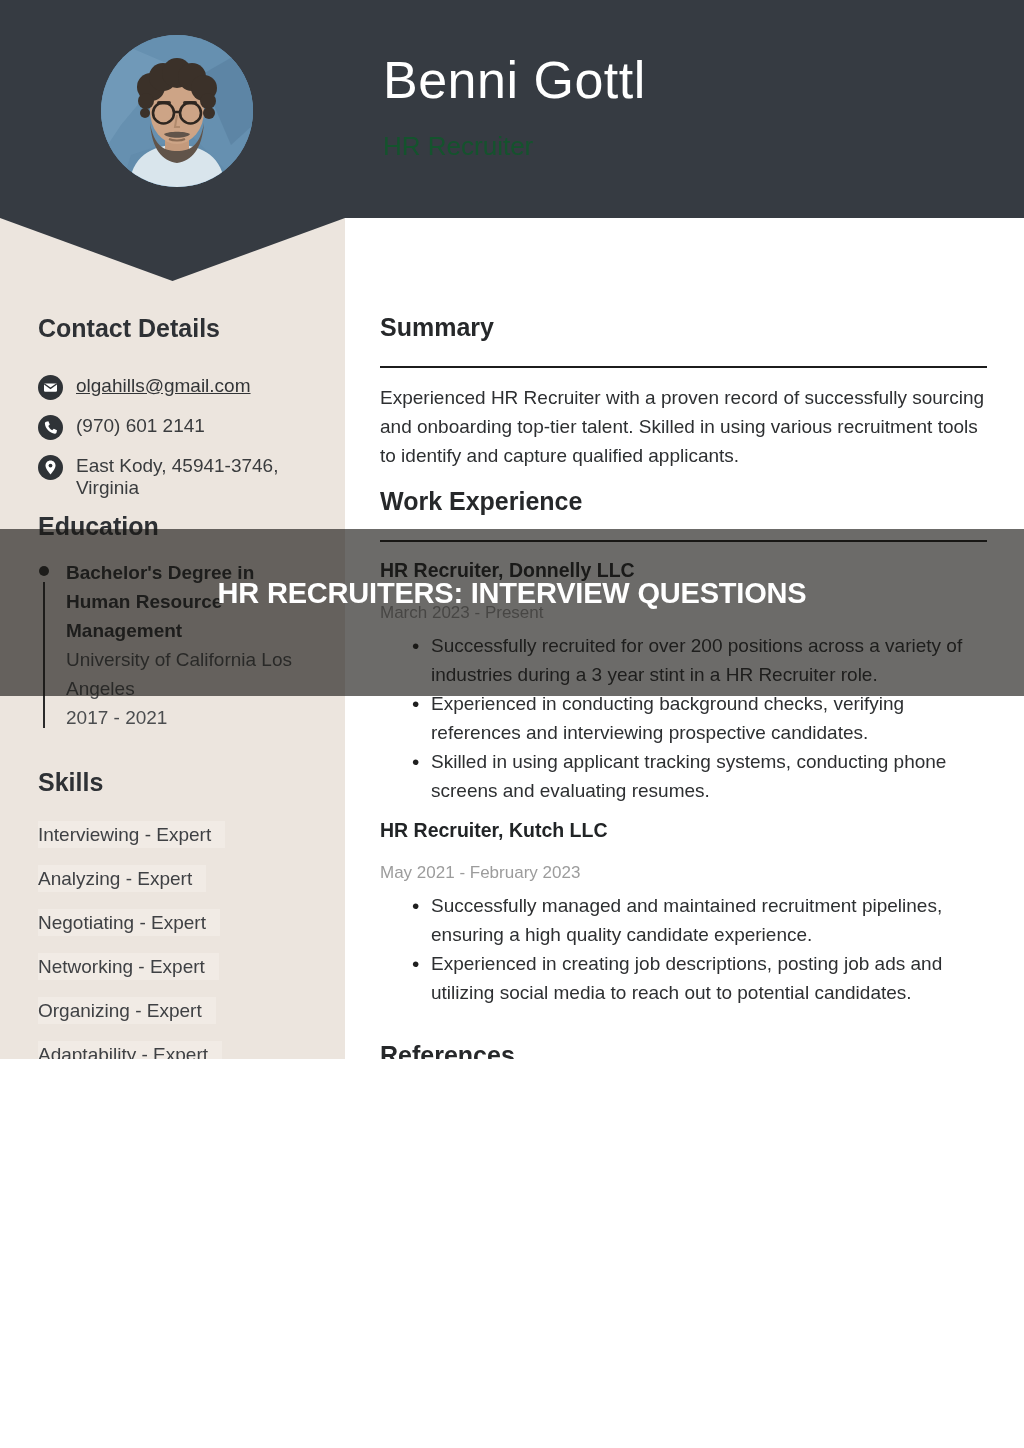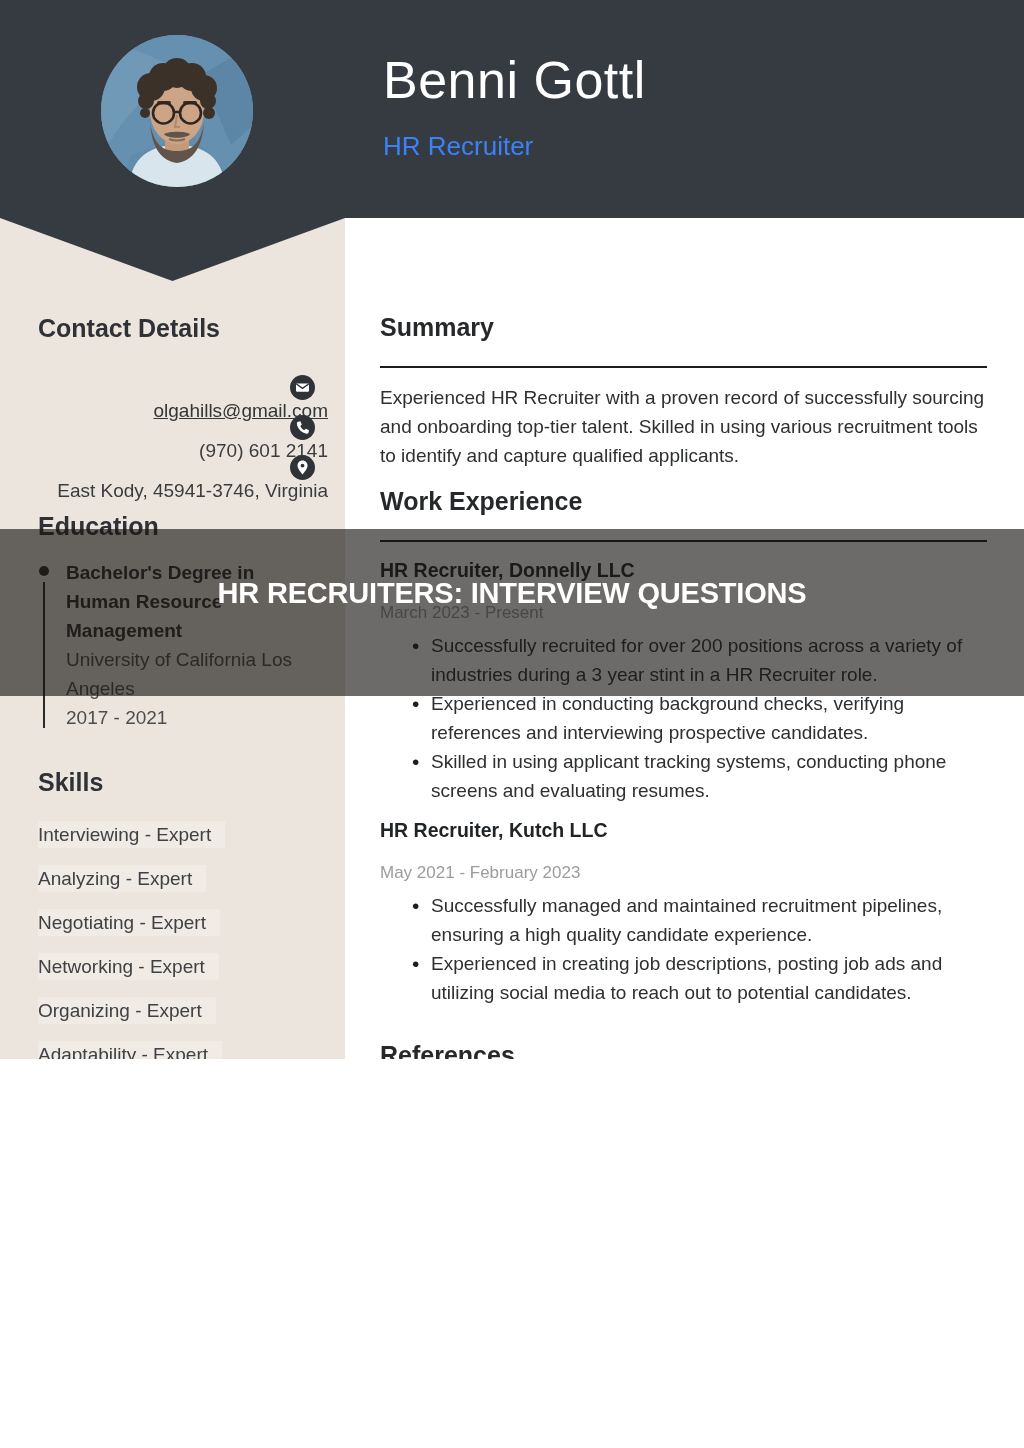--- a/index.html
+++ b/index.html
@@ -11,26 +11,26 @@
   
   .sidebar-bg{position:absolute; left:0; top:0; width:345px; height:1448px; background:#ece5de;}
   
   .header{position:absolute; left:0; top:0; width:1024px; height:218px; background:#363b42;}
   .chevron{position:absolute; left:0; top:218px; width:345px; height:63px; background:#363b42;
            clip-path:polygon(0 0, 100% 0, 50% 100%);}
   .avatar{position:absolute; left:101px; top:35px; width:152px; height:152px; border-radius:50%;
           overflow:hidden; background:#6690b0;}
   .avatar svg{display:block;}
   .name{position:absolute; left:383px; top:52px; font-size:52px; font-weight:400; color:#ffffff; letter-spacing:.5px; line-height:1.1;}
-  .header-role{position:absolute; left:383px; top:131px; font-size:26px; font-weight:400; color:#3b82f6;}
+  .header-role{position:absolute; left:383px; top:131px; font-size:26px; font-weight:400; color:#14532d;}
   
   .side-heading{font-size:25px; font-weight:700; color:#2e3135; line-height:28px;}
   .contact{position:absolute; left:38px; top:314px; width:290px;}
   .contact-rows{margin-top:33px;}
-  .contact-row{display:flex; align-items:flex-end; margin-bottom:15px; height:25px;flex-direction:column;}
+  .contact-row{display:flex; align-items:flex-start; margin-bottom:15px; height:25px;}
   .cicon{width:25px; height:25px; flex:0 0 25px; margin-right:13px;}
   .contact-text{font-size:19px; color:#3a3c3e;}
   .contact-text.link{text-decoration:underline; color:#333537;}
   .education{position:absolute; left:38px; top:512px; width:290px;}
   .edu-entry{display:flex; margin-top:18px;}
   .timeline{width:28px; flex:0 0 28px; position:relative;}
   .timeline .dot{position:absolute; left:1px; top:8px; width:10px; height:10px; border-radius:50%; background:#2b2b2b;}
   .timeline .line{position:absolute; left:5px; top:24px; bottom:4px; width:2px; background:#2b2b2b;}
   .edu-text{width:250px; font-size:19px; line-height:29px;}
   .edu-degree{font-weight:700; color:#2b2d2f;}

